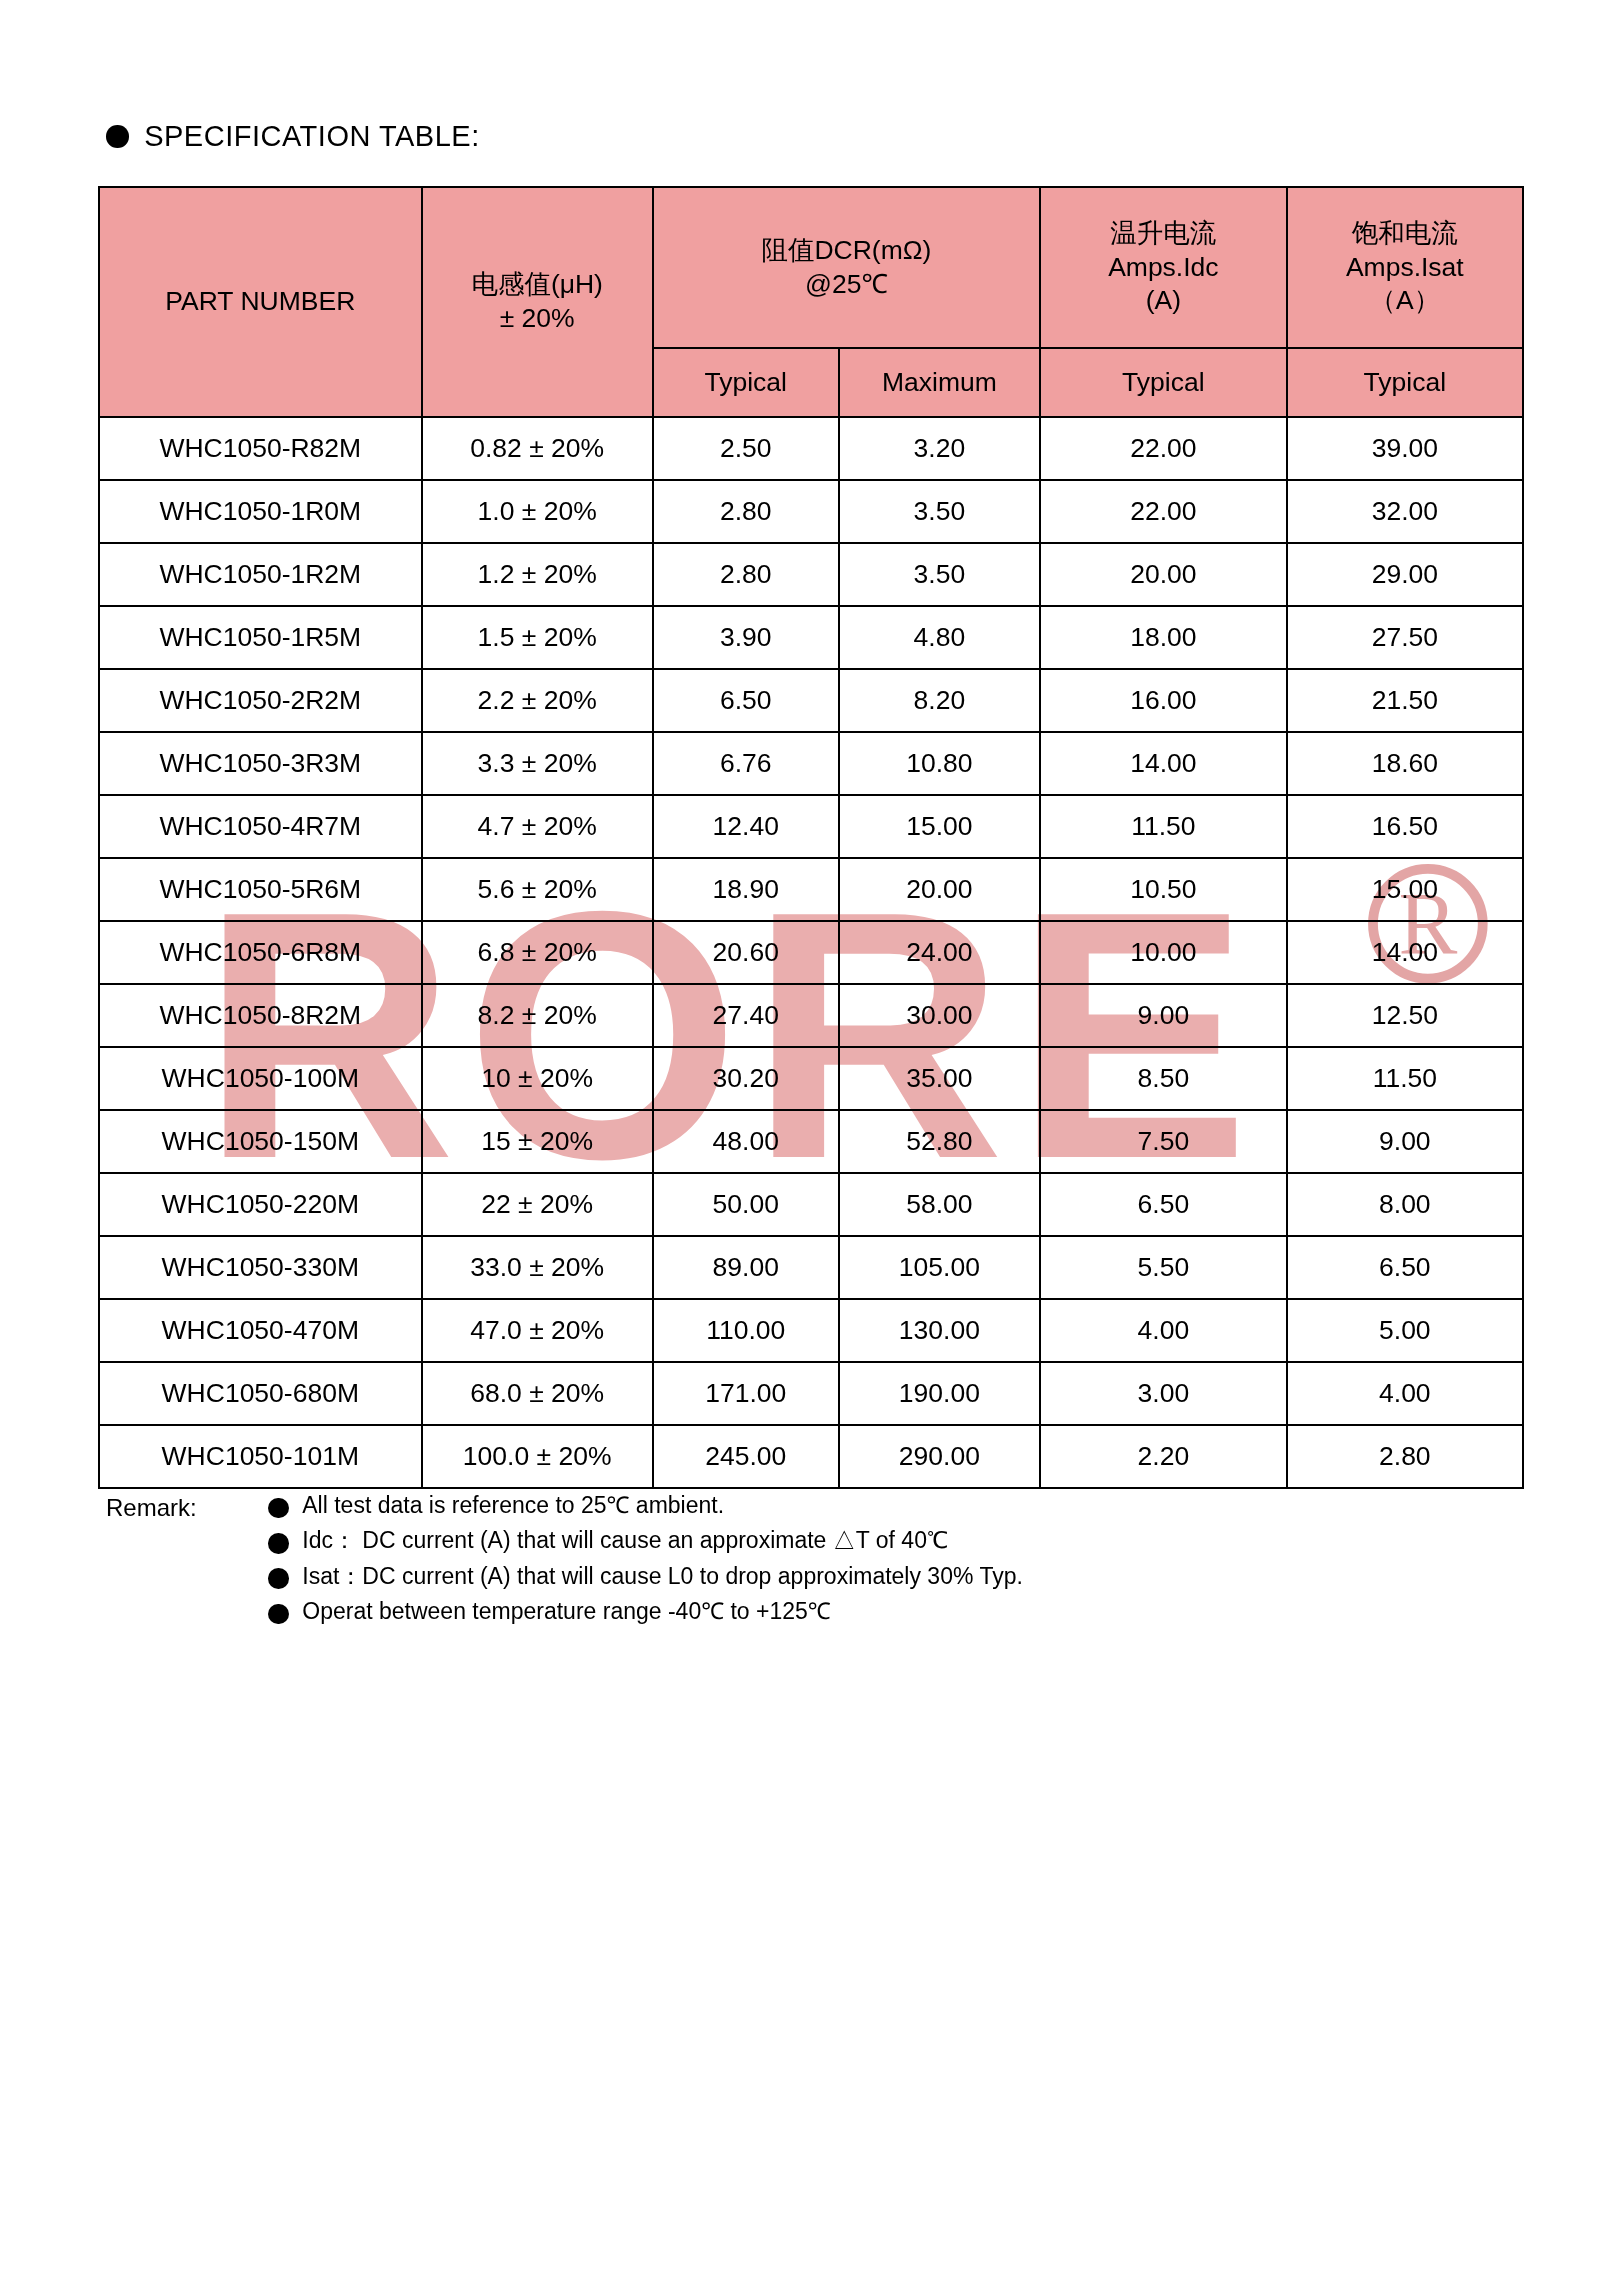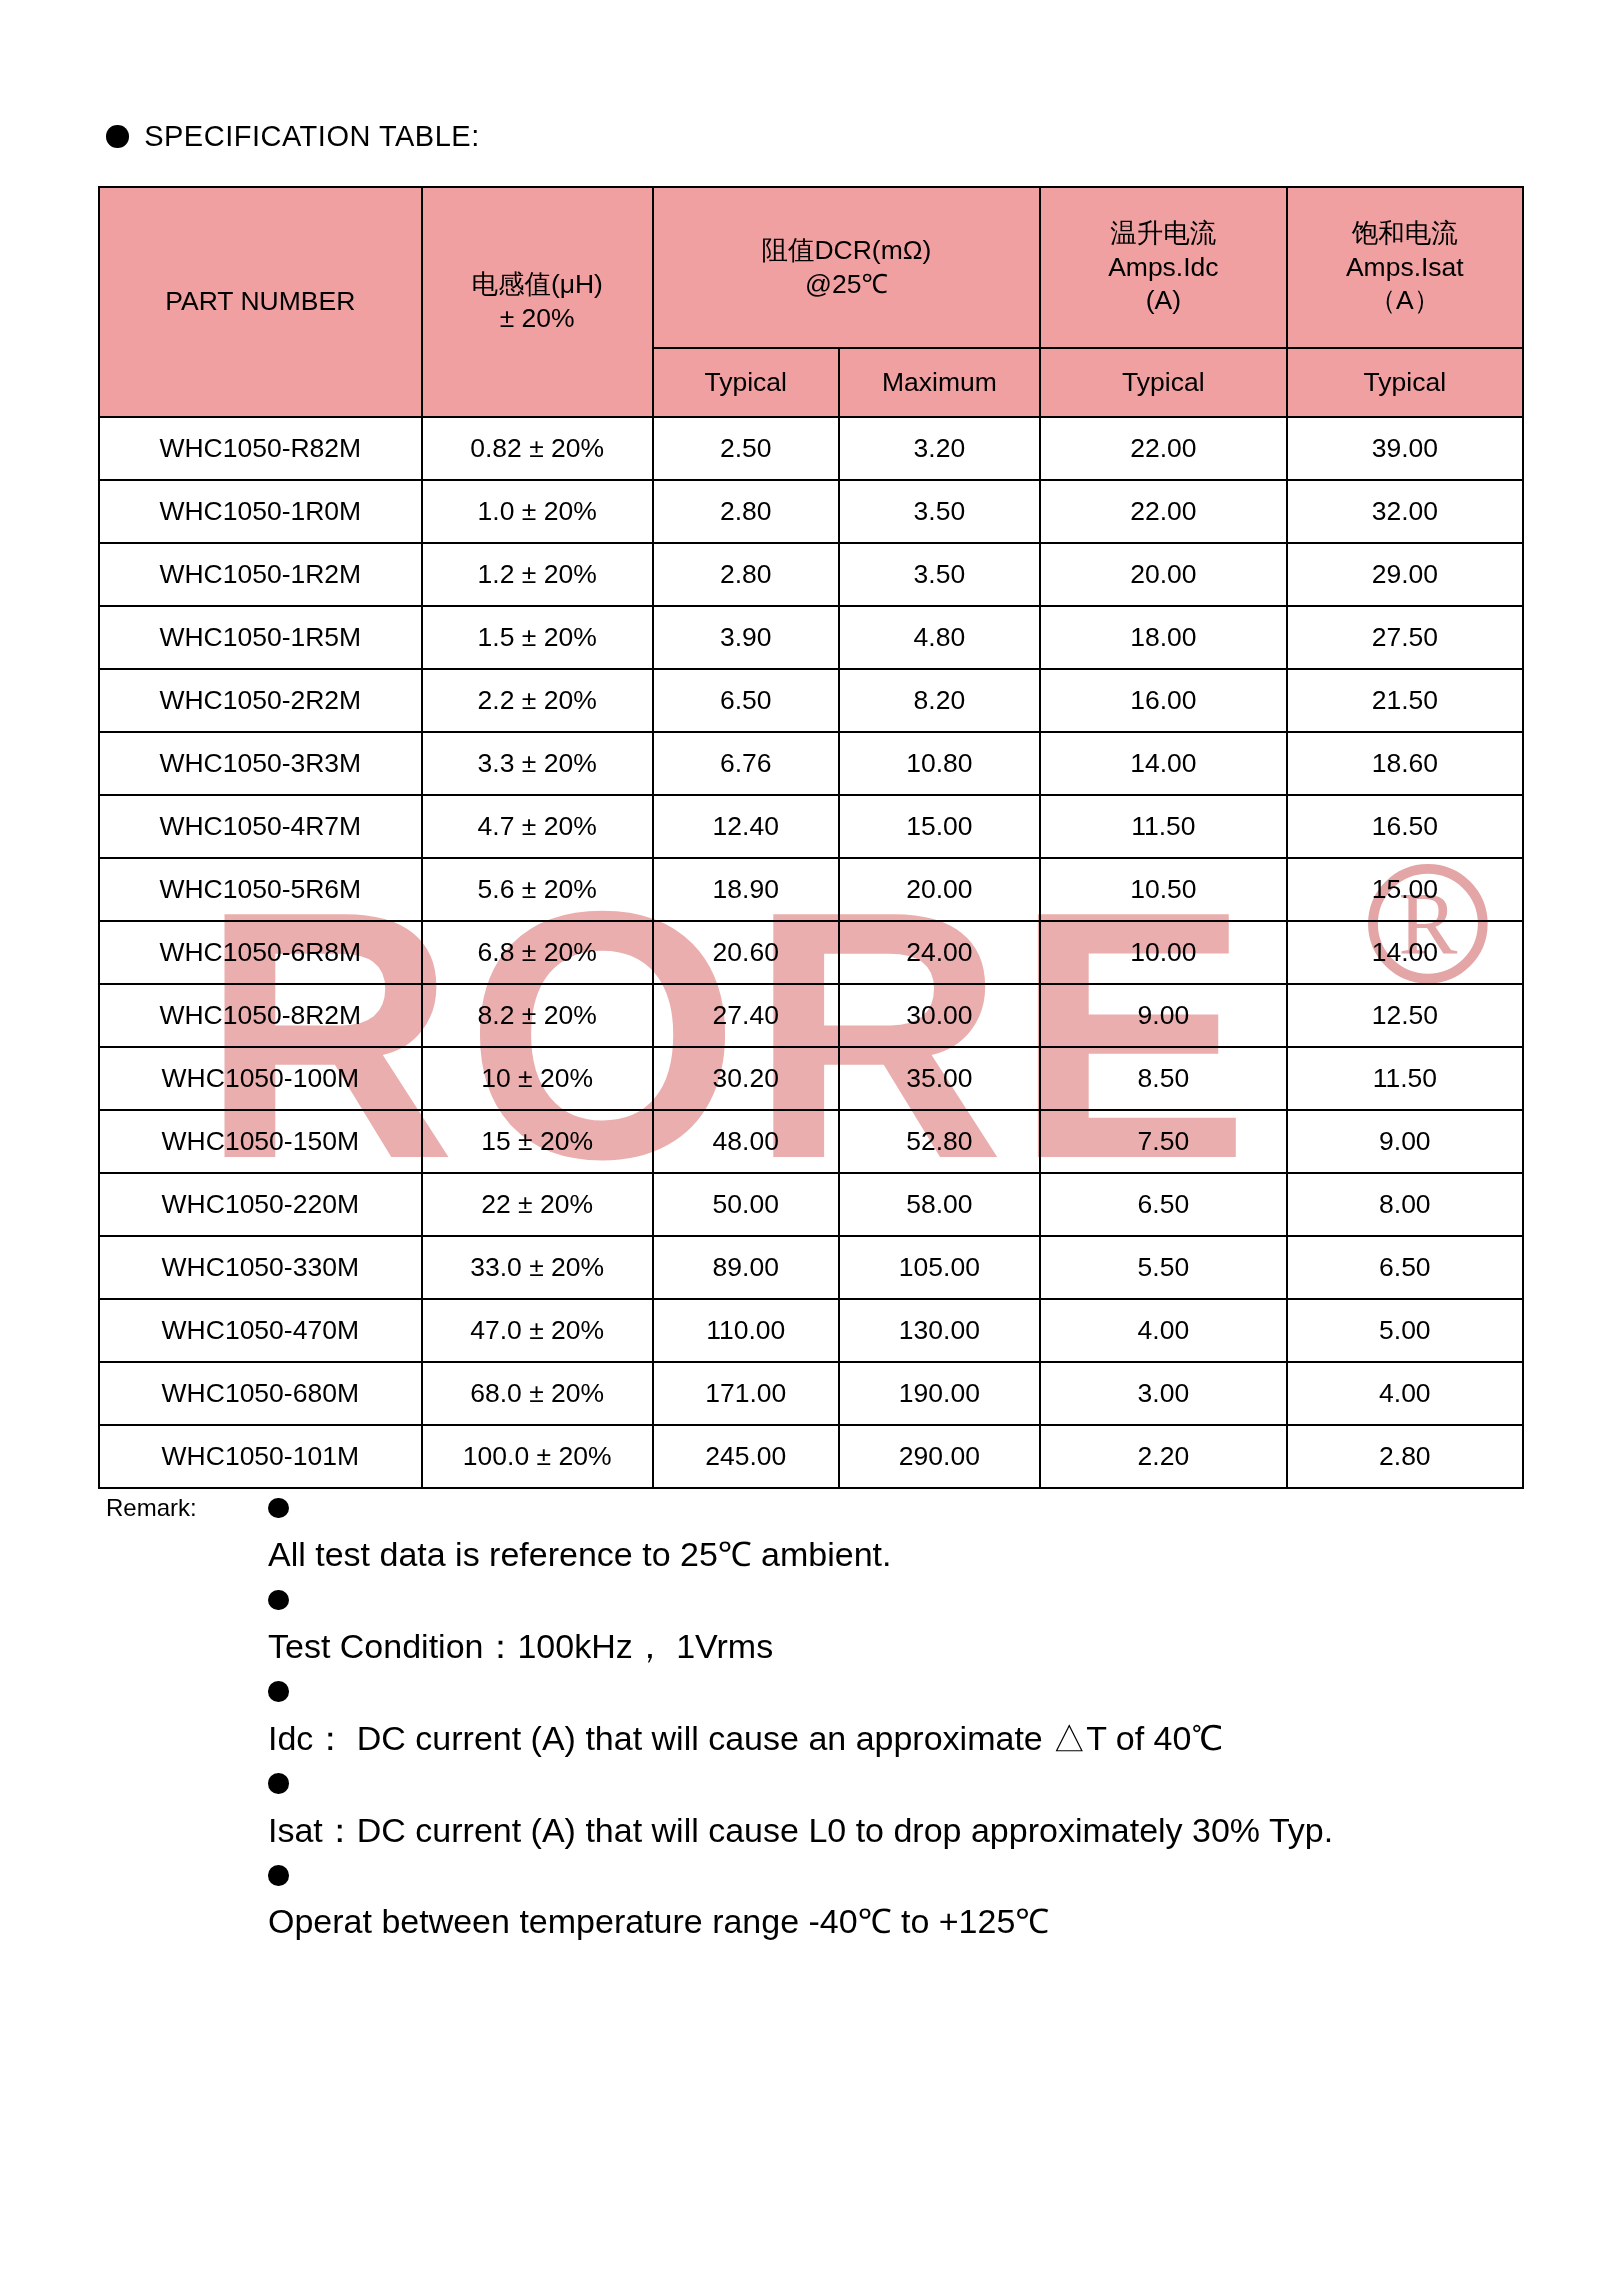--- a/index.html
+++ b/index.html
@@ -123,24 +123,23 @@
     padding: 0;
     list-style: none;
     position: relative;
     left: 162px;
   }
   .remark-item {
     display: flex;
     align-items: flex-start;
     gap: 13.7px;
     margin-bottom: 4.9px;
-    font-size: 34px;
+    font-size: 23px;
     line-height: 1.32;
     white-space: nowrap;
-    flex-direction: column;
   }
   .remark-item .bullet-dot {
     width: 20.6px;
     height: 20.6px;
     margin-top: 7.8px;
   }
 </style>
 </head>
 <body>
 
@@ -340,24 +339,20 @@
         </tbody>
     </table>
   </div>
 
   <div class="remarks">
     <div class="remark-label">Remark:</div>
     <ul class="remark-list" id="remark-list">
         <li class="remark-item">
           <span class="bullet-dot"></span>
           <span>All test data is reference to 25℃ ambient.</span>
-        </li>
-        <li class="remark-item">
-          <span class="bullet-dot"></span>
-          <span>Test Condition：100kHz， 1Vrms</span>
         </li>
         <li class="remark-item">
           <span class="bullet-dot"></span>
           <span>Idc：  DC current (A) that will cause an approximate △T of 40℃</span>
         </li>
         <li class="remark-item">
           <span class="bullet-dot"></span>
           <span>Isat：DC current (A) that will cause L0 to drop approximately 30% Typ.</span>
         </li>
         <li class="remark-item">

